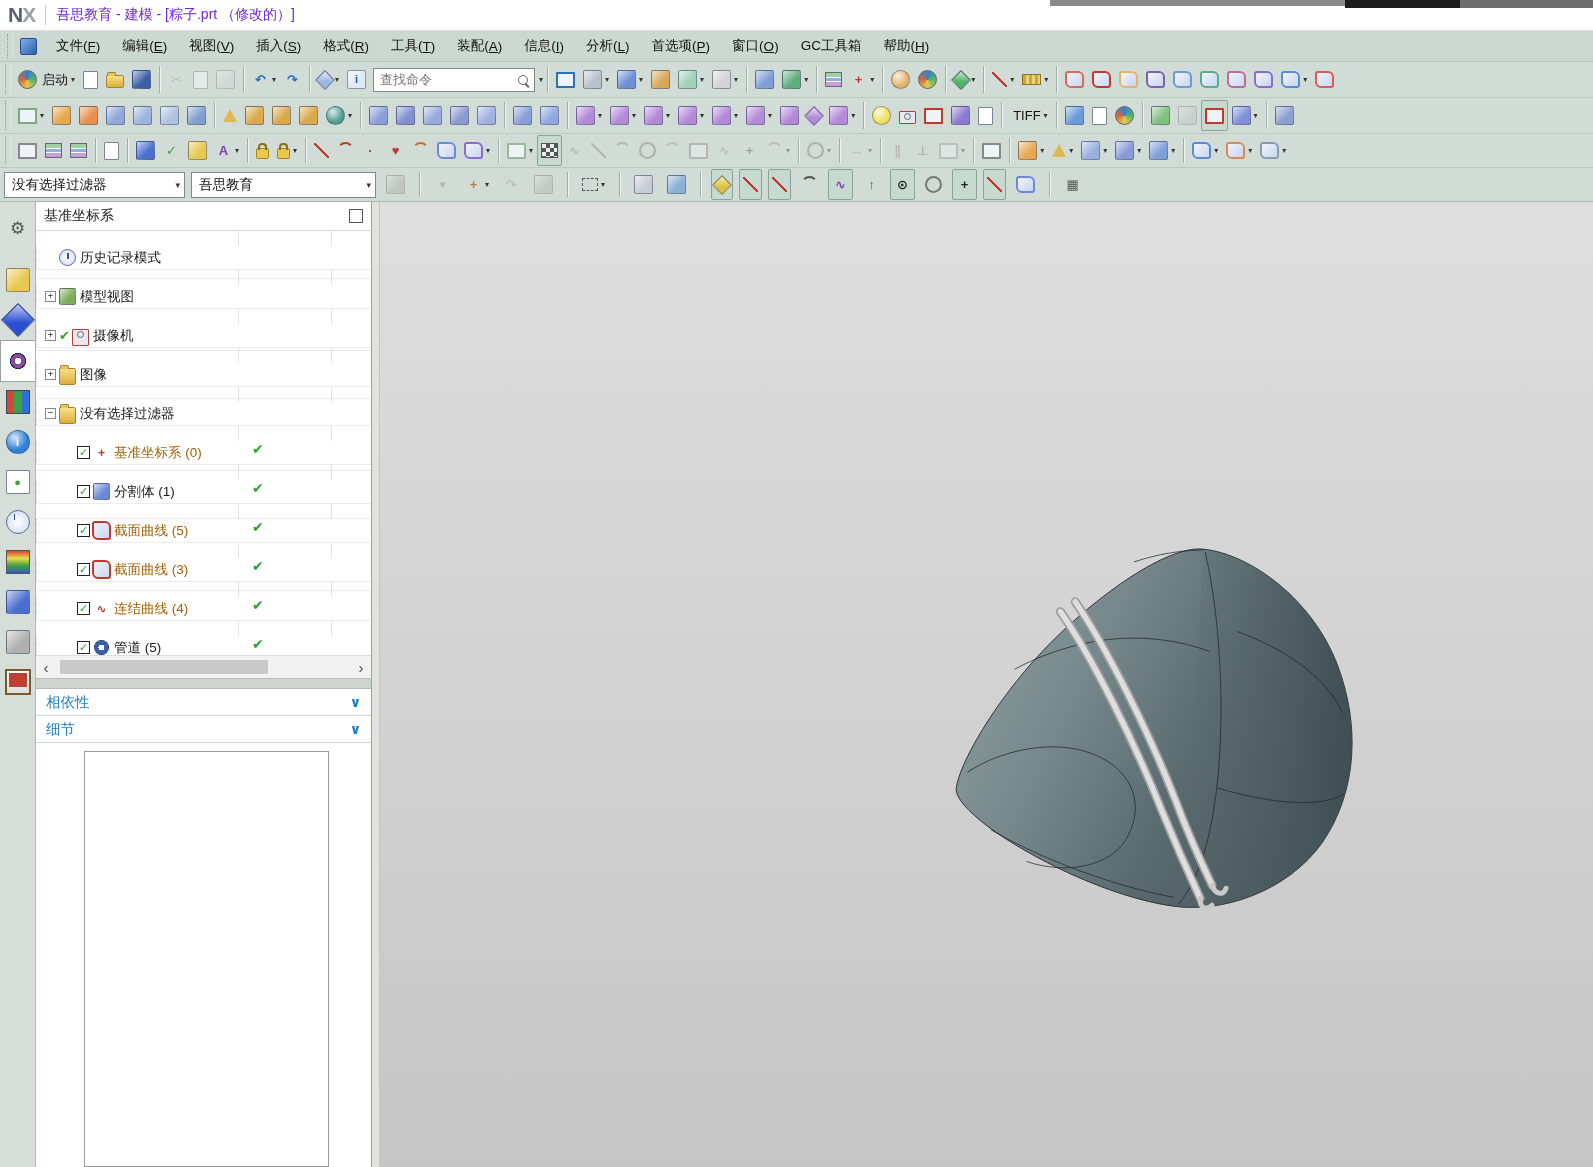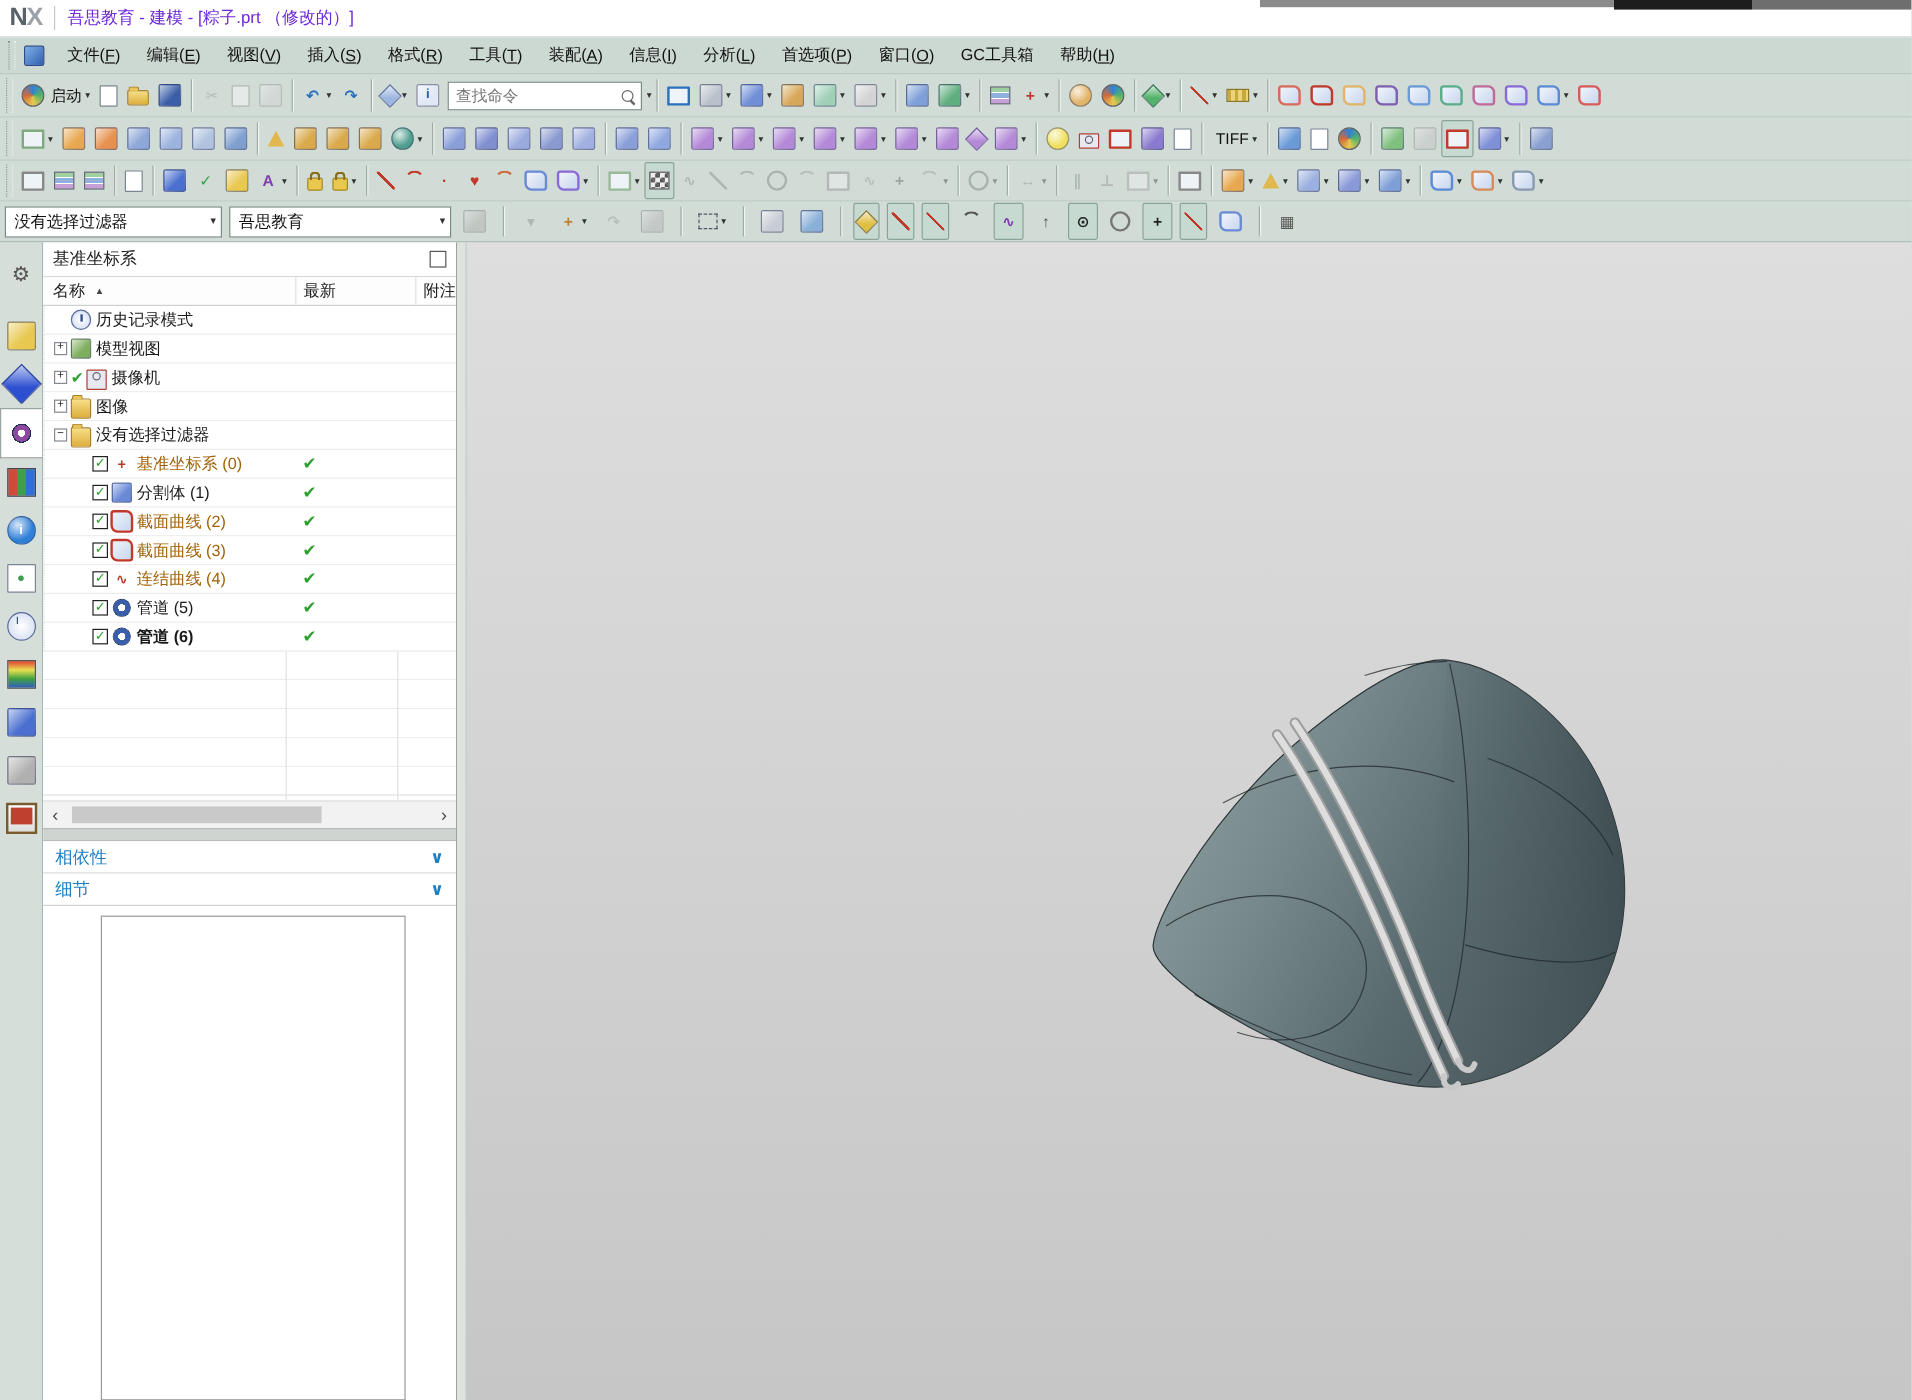--- a/index.html
+++ b/index.html
@@ -113,22 +113,22 @@
              border-bottom:1px solid #d8d8d8;font-size:14px;color:#222;}
   .float-box{width:12px;height:12px;border:1.5px solid #555;background:#fff;}
   .nav-cols{flex:0 0 23px;display:flex;border-bottom:1px solid #cfcfcf;font-size:13.5px;color:#222;align-items:center;background:#fdfdfd;}
   .col-name{width:202px;padding-left:8px;display:flex;align-items:center;gap:8px;border-right:1px solid #e0e0e0;height:100%;}
   .col-latest{width:93px;padding-left:6px;border-right:1px solid #e0e0e0;height:100%;display:flex;align-items:center;}
   .col-note{flex:1;padding-left:6px;height:100%;display:flex;align-items:center;overflow:hidden;white-space:nowrap;}
   .sort{font-size:8px;color:#444;}
   .nav-tree{flex:1;position:relative;overflow:hidden;
             background:repeating-linear-gradient(to bottom,#ffffff 0 23px,#ececec 23px 24px);}
   .vguide{position:absolute;top:0;bottom:0;width:1px;background:#e2e2e2;}
-  .trow{position:relative;height:24px;display:flex;align-items:center;font-size:13.5px;color:#1a1a1a;background:#fff;
-        border-bottom:1px solid #ececec;box-sizing:border-box;}
+  .trow{position:relative;height:24px;display:flex;align-items:flex-start;font-size:13.5px;color:#1a1a1a;background:#fff;
+        border-bottom:1px solid #ececec;box-sizing:border-box;margin-top:15px;}
   .trow .namecell{width:202px;display:flex;align-items:center;overflow:hidden;white-space:nowrap;height:100%;}
   .trow .latestcell{width:93px;padding-left:14px;}
   .trow.gray .lbl{color:#a16207;}
   .trow.bold .lbl{font-weight:bold;}
   .exp{width:9px;height:9px;border:1px solid #848a90;background:#fff;font-size:9px;line-height:7px;text-align:center;
        color:#333;margin-right:3px;flex:0 0 9px;font-family:"DejaVu Sans Mono",monospace;}
   .exp.none{visibility:hidden;}
   .cb{width:11px;height:11px;border:1.5px solid #222;background:#fff;margin-right:3px;flex:0 0 11px;
       display:flex;align-items:center;justify-content:center;font-size:11px;color:#2ca02c;font-weight:bold;line-height:1;}
   .tico{width:17px;height:17px;margin-right:4px;display:flex;align-items:center;justify-content:center;flex:0 0 17px;}
@@ -584,32 +584,20 @@
         <div class="res-item">
           <span class="ic ic-door"></span>
         </div>
       </div>
 
     <div class="navigator">
       <div class="nav-title">
         <span>基准坐标系</span>
         <span class="float-box"></span>
       </div>
-      <div class="nav-cols">
-        <span class="col-name">
-          <span>名称</span>
-          <span class="sort">▲</span>
-        </span>
-        <span class="col-latest">
-            <span>最新</span>
-          </span>
-        <span class="col-note">
-            <span>附注</span>
-          </span>
-      </div>
       <div class="nav-tree" id="nav-tree">
         <span class="vguide" style="left:202px;"></span>
         <span class="vguide" style="left:295px;"></span>
       <div class="trow">
             <span class="namecell">
               <span class="ind" style="width: 8px;"></span>
               <span class="exp none"></span>
               <span class="tico">
                 <span class="ic ic-clock"></span>
               </span>
@@ -687,21 +675,21 @@
             <span class="latestcell"><span class="latest-check">✔</span></span>
           </div>
           <div class="trow gray">
             <span class="namecell">
               <span class="ind" style="width: 26px;"></span>
               <span class="exp none"></span>
               <span class="cb">✓</span>
               <span class="tico">
                 <span class="ic ic-patch" style="--c: #c0392b;"></span>
               </span>
-              <span class="lbl">截面曲线 (2)</span>
+              <span class="lbl">截面曲线 (5)</span>
             </span>
             <span class="latestcell"><span class="latest-check">✔</span></span>
           </div>
           <div class="trow gray">
             <span class="namecell">
               <span class="ind" style="width: 26px;"></span>
               <span class="exp none"></span>
               <span class="cb">✓</span>
               <span class="tico">
                 <span class="ic ic-patch" style="--c: #c0392b;"></span>

